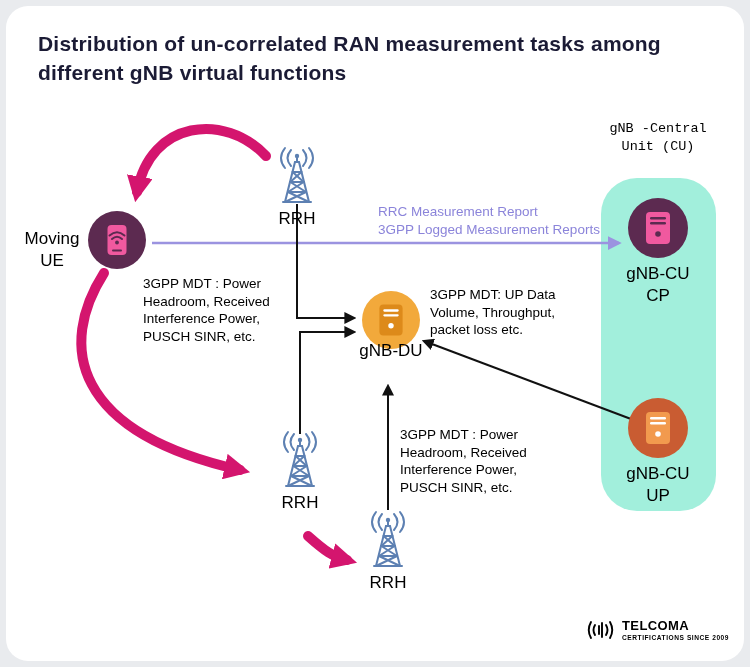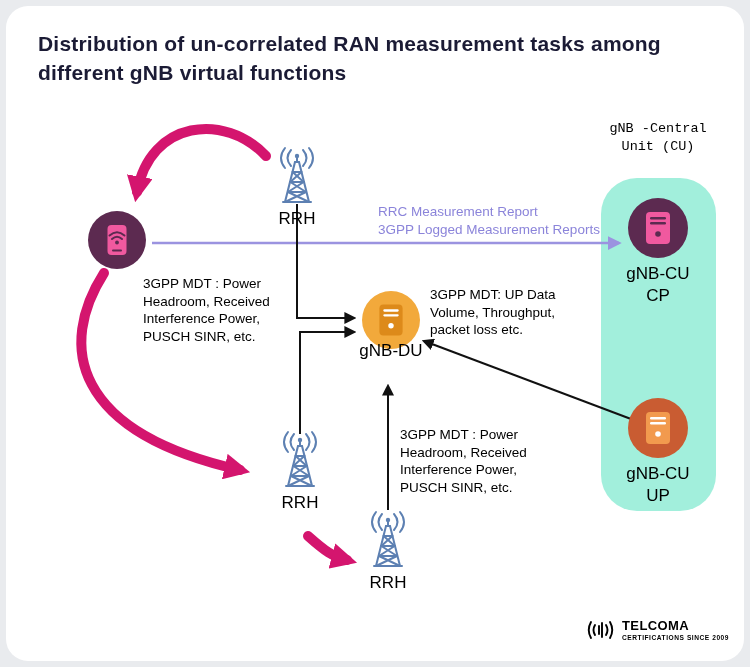--- a/index.html
+++ b/index.html
@@ -149,20 +149,22 @@
 
   <div class="node up-circle">
     <svg width="60" height="60" viewBox="0 0 60 60">
       <rect x="18" y="14" width="24" height="32" rx="4" fill="#f29a4e"></rect>
       <rect x="22" y="19" width="16" height="2.4" rx="1.2" fill="#ffffff"></rect>
       <rect x="22" y="24" width="16" height="2.4" rx="1.2" fill="#ffffff"></rect>
       <circle cx="30" cy="36" r="2.8" fill="#ffffff"></circle>
     </svg>
   </div>
 
+  <div class="label lab-ue">Moving
+UE</div>
   <div class="label lab-rrh-top">RRH</div>
   <div class="label lab-rrh-mid">RRH</div>
   <div class="label lab-rrh-bot">RRH</div>
   <div class="label lab-du">gNB-DU</div>
   <div class="label lab-cu">gNB -Central
 Unit (CU)</div>
   <div class="label lab-cp">gNB-CU
 CP</div>
   <div class="label lab-up">gNB-CU
 UP</div>

